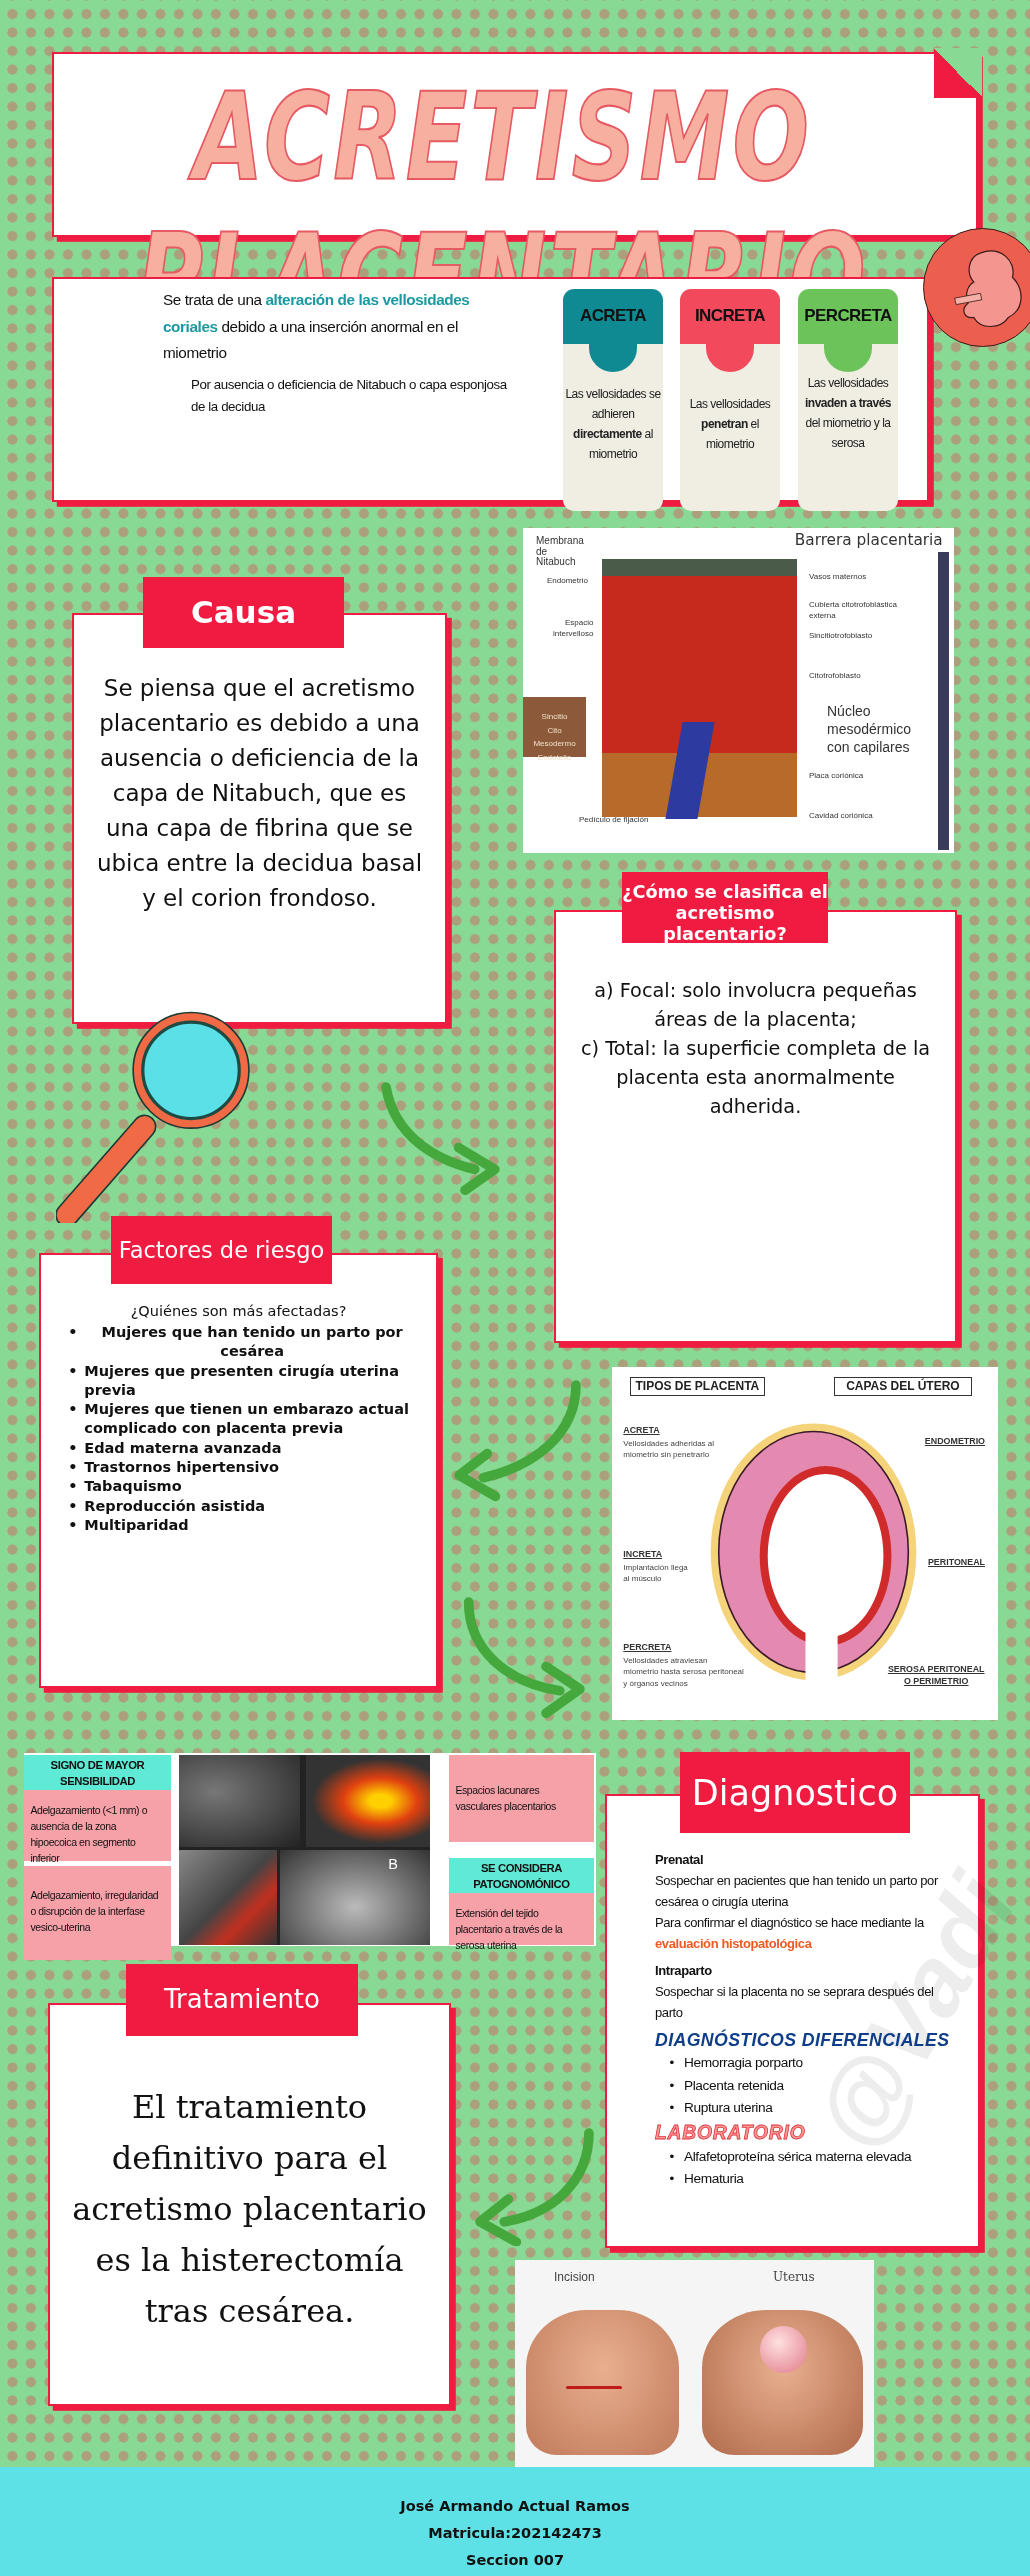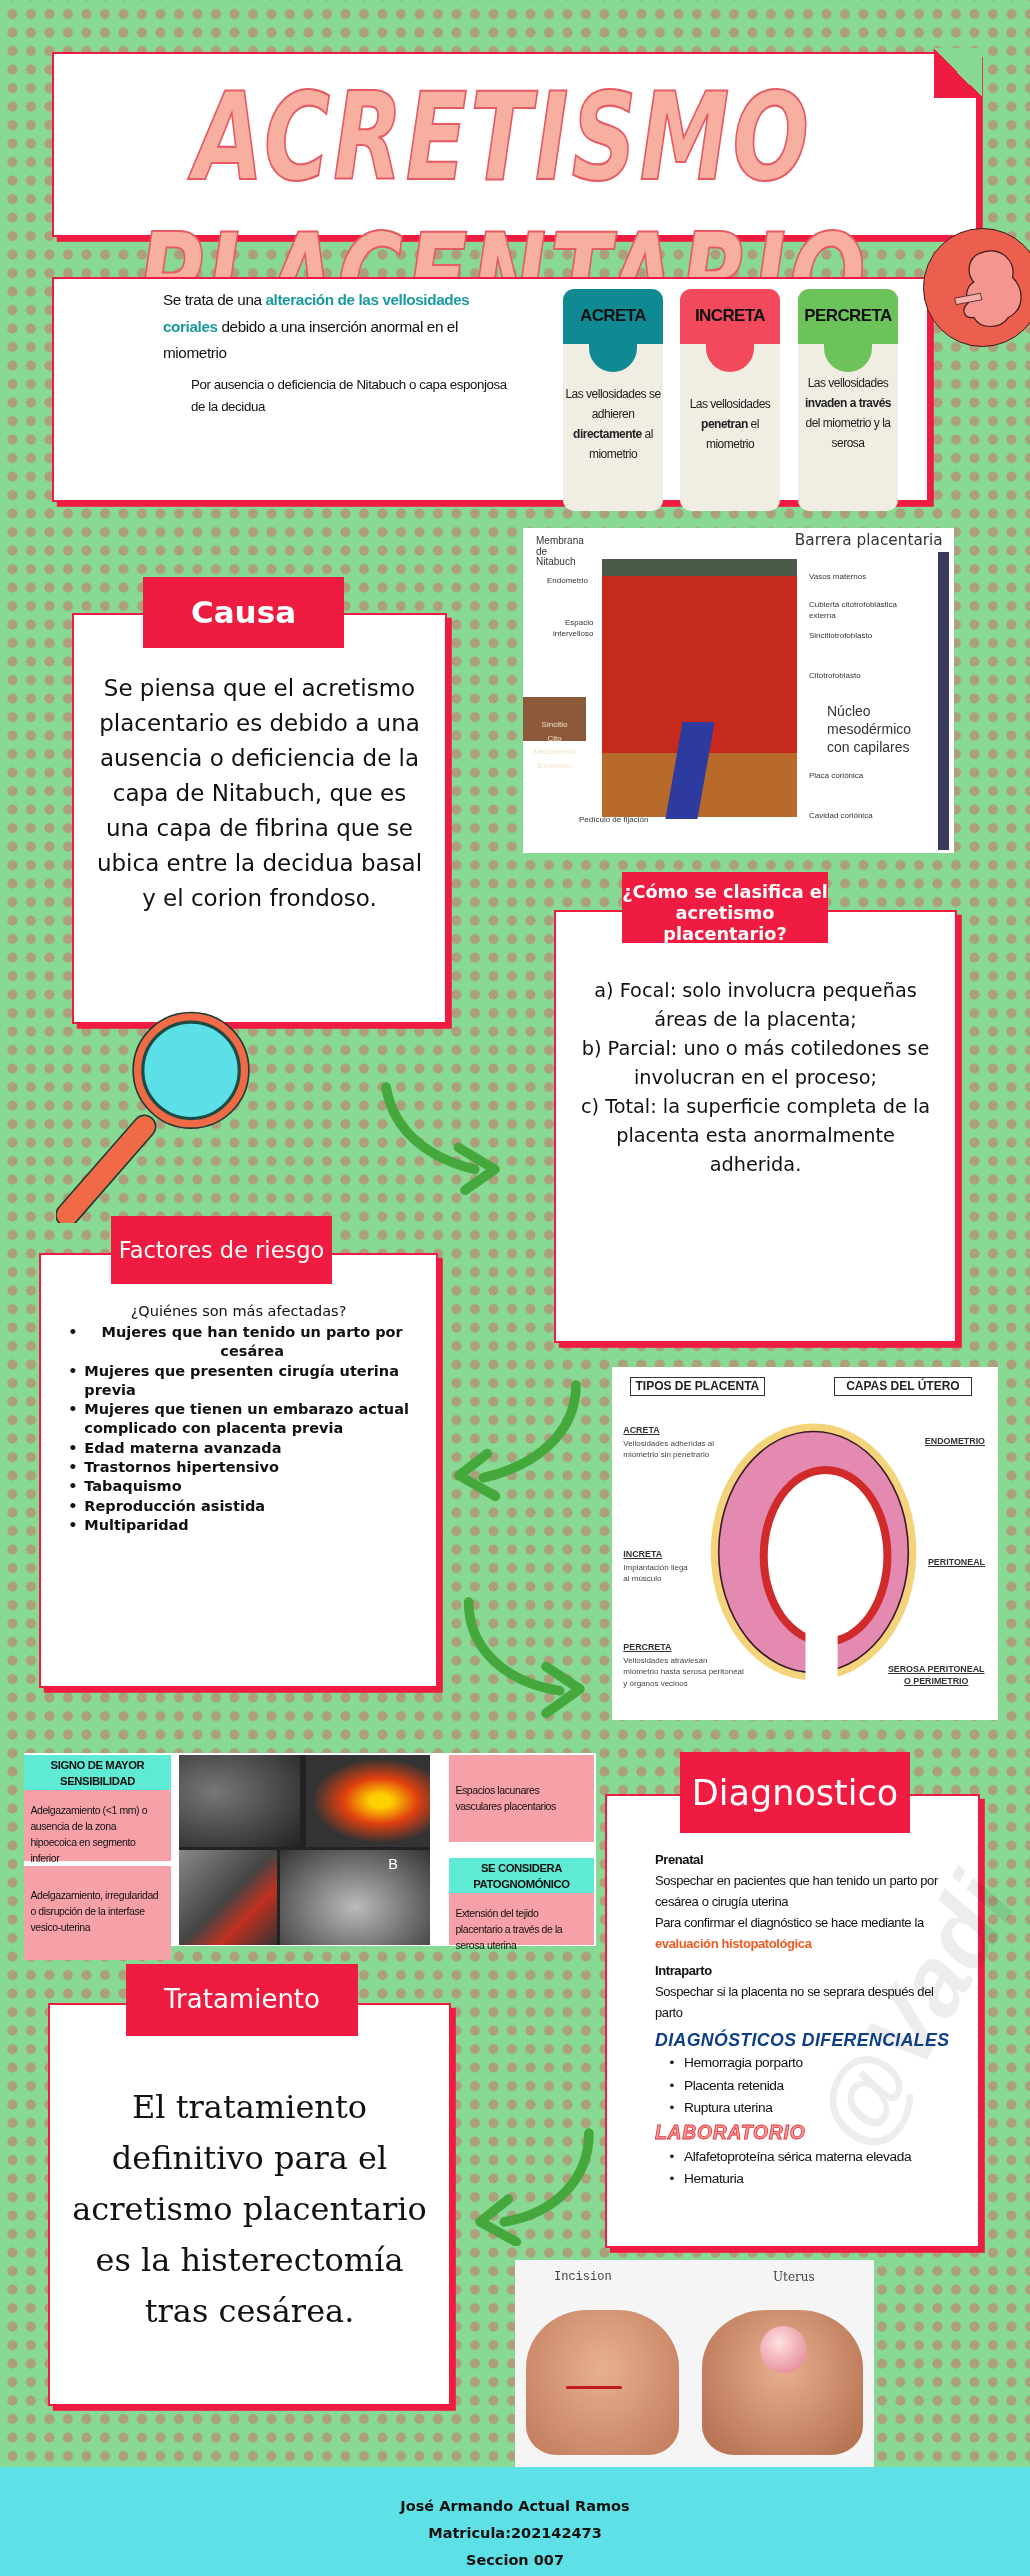--- a/index.html
+++ b/index.html
@@ -138,21 +138,21 @@
     <path d="M38 86 L70 80 L72 88 L40 94 Z" fill="#f5b0a8" stroke="#3a1a1a" stroke-width="1"></path>
   </svg>
 </div>
 
 <div class="img-frame" style="left:523px;top:528px;width:431px;height:325px;">
   <div class="abs" style="right:11.3px;top:3.2px;font-family:'DejaVu Sans',sans-serif;font-size:15.3px;color:#333;">Barrera placentaria</div>
   <div class="abs" style="left:79px;top:31px;width:195px;height:258px;background:#c62a1c;border-top:17.7px solid #4a5b4a;">
     <div class="abs" style="left:0;right:0;bottom:0;height:64px;background:#b86a2a;"></div>
     <div class="abs" style="left:72px;bottom:-1.6px;width:32px;height:97px;background:#2d3aa0;transform:skewX(-10deg);"></div>
   </div>
-  <div class="abs" style="left:0;top:169px;width:63px;height:44px;background:#8c5a3a;color:#f0e0c8;font-size:8px;line-height:13.7px;text-align:center;padding-top:21px;">
+  <div class="abs" style="left:0;top:169px;width:63px;height:60px;background:#8c5a3a;color:#f0e0c8;font-size:8px;line-height:13.7px;text-align:center;padding-top:13px;">
     <div>Sincitio</div>
     <div>Cito</div>
     <div>Mesodermo</div>
     <div>Endotelio</div>
   </div>
   <div class="abs" style="left:13px;top:8px;font-size:10px;line-height:10.5px;color:#333;width:48px;">Membrana de Nitabuch</div>
   <div class="abs" style="left:24px;top:48px;font-size:8px;color:#333;">Endometrio</div>
   <div class="abs" style="left:22.5px;top:90px;font-size:8px;line-height:10.5px;color:#333;width:48px;text-align:right;">Espacio intervelloso</div>
   <div class="abs" style="left:286px;top:44px;font-size:8px;color:#333;">Vasos maternos</div>
   <div class="abs" style="left:286px;top:72px;font-size:8px;line-height:10.5px;color:#333;width:105px;">Cubierta citotrofoblástica externa</div>
@@ -182,21 +182,20 @@
 <div class="abs" style="left:378px;top:1079px;width:137px;height:121px;">
   <svg width="137" height="121" viewBox="0 0 170 150">
     <path d="M10 10 C20 70 70 100 120 112" fill="none" stroke="#45a83c" stroke-width="12" stroke-linecap="round"></path>
     <path d="M100 85 L145 112 L108 138" fill="none" stroke="#45a83c" stroke-width="12" stroke-linecap="round" stroke-linejoin="round"></path>
   </svg>
 </div>
 
 <div class="card clas-card">
   <div class="clas-text centered-text">
     <div>a) Focal: solo involucra pequeñas áreas de la placenta;</div>
-    <div>b) Parcial: uno o más cotiledones se involucran en el proceso;</div>
     <div>c) Total: la superficie completa de la placenta esta anormalmente adherida.</div>
   </div>
 </div>
 <div class="tab clas-tab">¿Cómo se clasifica el acretismo placentario?</div>
 
 <div class="card fact-card">
   <div class="fact-q">¿Quiénes son más afectadas?</div>
   <ul class="fact-list">
     <li style="text-align:center;">Mujeres que han tenido un parto por cesárea</li>
     <li>Mujeres que presenten cirugía uterina previa</li>
@@ -298,21 +297,21 @@
     <path d="M45 92 L10 120 L55 145" fill="none" stroke="#45a83c" stroke-width="12" stroke-linecap="round" stroke-linejoin="round"></path>
   </svg>
 </div>
 
 <div class="card trat-card">
   <div class="trat-text">El tratamiento definitivo para el acretismo placentario es la histerectomía tras cesárea.</div>
 </div>
 <div class="tab trat-tab">Tratamiento</div>
 
 <div class="img-frame" style="left:515px;top:2260px;width:359px;height:233px;background:#f5f5f5;">
-  <div class="abs" style="left:39px;top:9.7px;font-family:Liberation Mono, monospace;font-size:12px;color:#444;">Incision</div>
+  <div class="abs" style="left:39px;top:9.7px;font-family:Liberation Sans, sans-serif;font-size:12px;color:#444;">Incision</div>
   <div class="abs" style="left:258px;top:9.7px;font-family:'DejaVu Serif',serif;font-size:12px;color:#444;">Uterus</div>
   <div class="abs" style="left:11.3px;top:50px;width:153px;height:145px;border-radius:40% 40% 20% 20%;background:radial-gradient(ellipse at 50% 40%,#e8b090,#c07a5a);">
     <div class="abs" style="left:40px;top:76px;width:56px;height:3.2px;background:#c01a1a;border-radius:3.2px;"></div>
   </div>
   <div class="abs" style="left:187px;top:50px;width:161px;height:145px;border-radius:40% 40% 20% 20%;background:radial-gradient(ellipse at 50% 40%,#e8b090,#b06a4a);">
     <div class="abs" style="left:58px;top:16px;width:47px;height:47px;border-radius:50%;background:radial-gradient(circle at 40% 35%,#ffe0e0,#e07a8a);"></div>
   </div>
 </div>
 
 <div class="footer">

